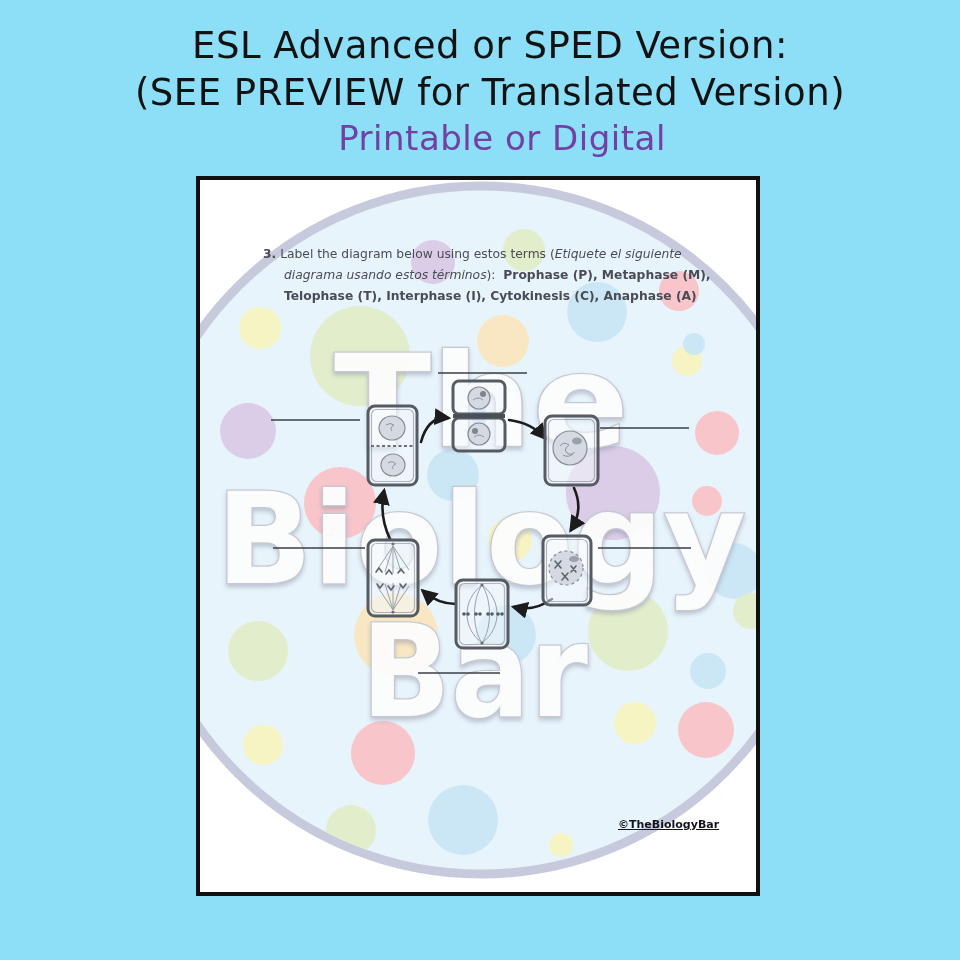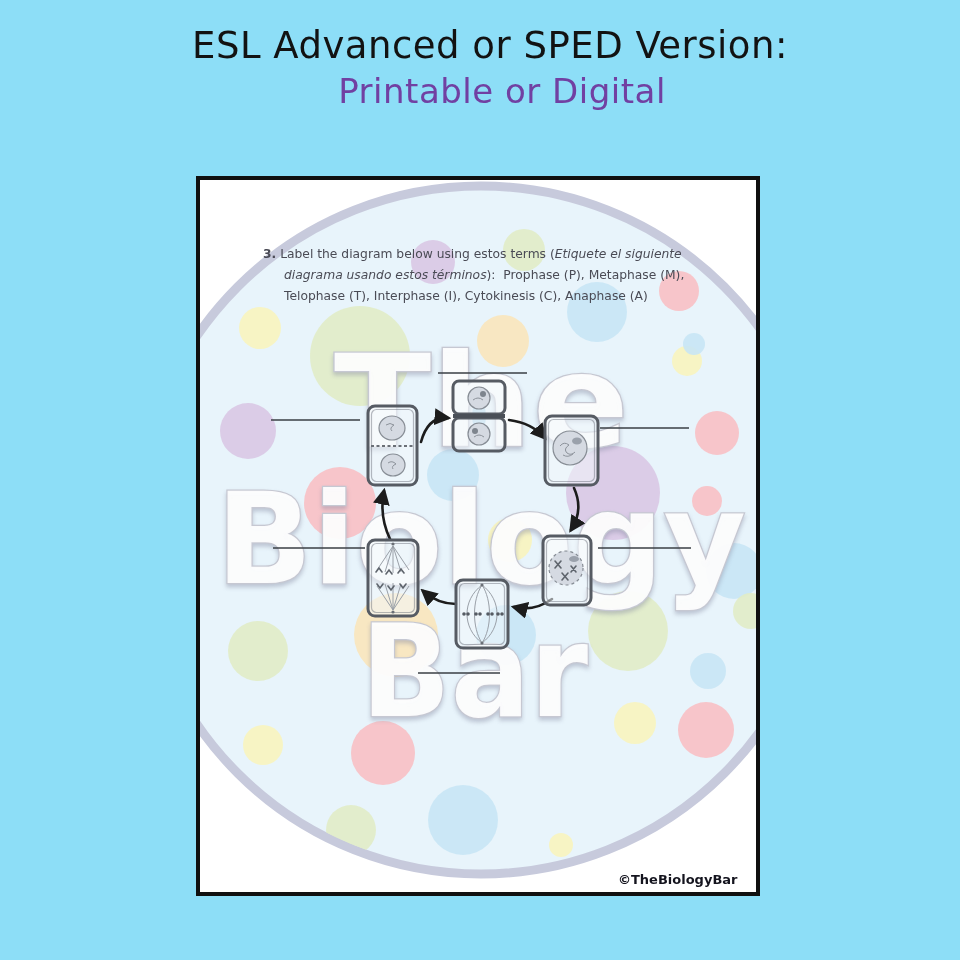--- a/index.html
+++ b/index.html
@@ -16,24 +16,24 @@
     background:#ffffff;border:4px solid #101010;overflow:hidden;
   }
   .page svg{position:absolute;left:0;top:0;}
   .instruction{
     position:absolute;left:63px;top:64px;width:436px;
     font-size:12.3px;line-height:21px;color:#4a4b55;
     padding-left:21px;text-indent:-21px;
   }
   .instruction .qnum{font-weight:bold;}
   .instruction .es{font-style:italic;}
-  .instruction .terms{font-weight:normal;}
+  .instruction .terms{font-weight:bold;}
   .copyright{
-    position:absolute;left:418px;top:692px;width:130px;
-    font-size:13px;font-weight:bold;color:#14141e;
+    position:absolute;left:418px;top:638px;width:130px;
+    font-size:11px;font-weight:bold;color:#14141e;text-decoration:underline;
   }
   .wm-layer text{
     font-family:"DejaVu Sans", sans-serif;font-weight:bold;
     fill:rgba(255,255,255,0.93);stroke:#c6c8d2;stroke-width:2.5px;
     paint-order:stroke;
   }
   .wm-layer{filter:drop-shadow(0 3px 2px rgba(130,136,160,0.45));}
   .cell-body{fill:rgba(243,247,251,0.55);stroke:#565b63;stroke-width:3;}
   .cell-inner{fill:none;stroke:rgba(100,105,115,0.45);stroke-width:1.2;}
   .nucleus{fill:#d5dae2;stroke:#878d95;stroke-width:1.2;}
@@ -41,20 +41,21 @@
   .spindle{fill:none;stroke:#9aa0a8;stroke-width:1;}
   .chrom{fill:none;stroke:#5e646c;stroke-width:1.6;stroke-linecap:round;}
   .arrow{fill:none;stroke:#1c1c1c;stroke-width:2.6;stroke-linecap:round;}
   .blank{stroke:#3a3f45;stroke-width:1.6;}
 </style>
 </head>
 <body>
 
 <div class="header">
   <div class="h-line1">ESL Advanced or SPED Version:</div>
+  <div class="h-line2">(SEE PREVIEW for Translated Version)</div>
   <div class="h-line3" style="color:#7140A2;">Printable or Digital</div>
 </div>
 
 <div class="page">
 
   <svg width="556" height="712" viewBox="0 0 556 712">
     <defs>
       <clipPath id="circleClip">
           <circle cx="281" cy="350" r="340"></circle>
         </clipPath>

